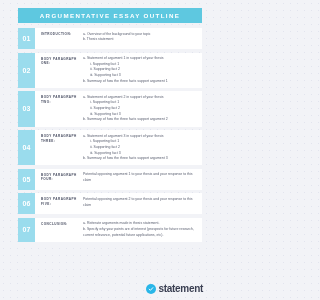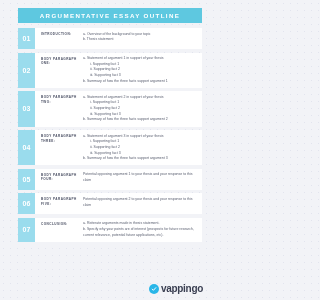--- a/index.html
+++ b/index.html
@@ -194,16 +194,16 @@
         </div>
       </div>
     </div>
 
   <div class="footer">
     <span class="logo-mark">
       <svg width="6" height="6" viewBox="0 0 10 10" aria-hidden="true">
         <path d="M2 5.2 L4 7.2 L8 2.8" stroke="#ffffff" stroke-width="1.6" fill="none" stroke-linecap="round" stroke-linejoin="round"></path>
       </svg>
     </span>
-    <span class="logo-text">vappingo</span>
+    <span class="logo-text">statement</span>
   </div>
 
 </div>
 
 </body></html>

